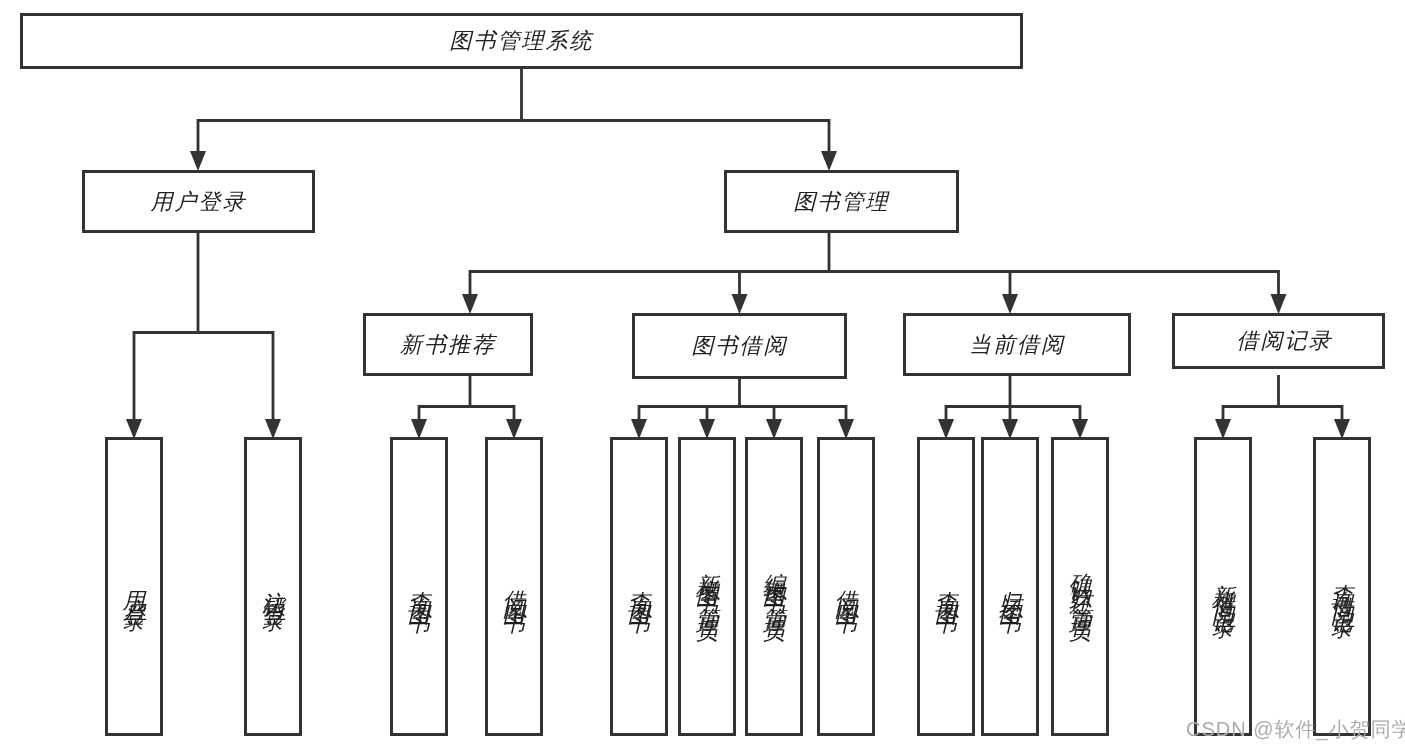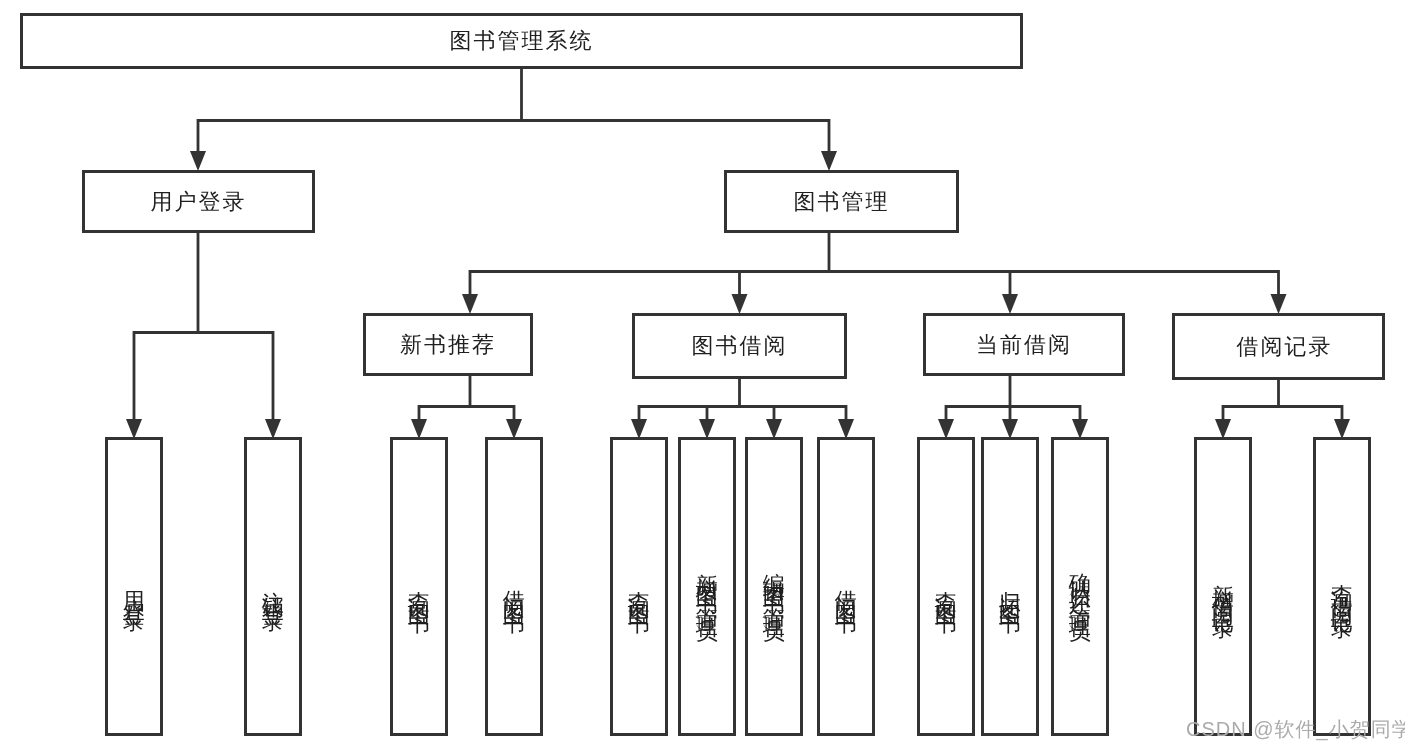--- a/index.html
+++ b/index.html
@@ -4,21 +4,21 @@
 <style>
   html,body{margin:0;padding:0;background:#fff;}
   #canvas{
     position:relative;width:1405px;height:747px;background:#ffffff;overflow:hidden;
     font-family:"Liberation Sans", sans-serif;color:#1f1f1f;
   }
   .connectors{position:absolute;left:0;top:0;z-index:1;}
   .box{
     position:absolute;background:#ffffff;border:3px solid #333333;box-sizing:border-box;
     display:flex;align-items:center;justify-content:center;
-    font-size:22px;letter-spacing:2px;color:#1f1f1f;z-index:2;
+    font-size:22px;letter-spacing:2px;color:#1f1f1f;z-index:2;font-style:italic;
   }
   .leaf{letter-spacing:0;}
   .leaf span{
     writing-mode:vertical-rl;text-orientation:mixed;
     letter-spacing:7px;font-size:22px;line-height:1.25;
   }
   #watermark{
     position:absolute;left:1186px;top:716px;z-index:5;
     font-size:20px;color:#ababab;letter-spacing:1px;white-space:nowrap;
   }
@@ -64,22 +64,22 @@
     </g>
   </svg>
 
   <div class="box" style="left:20px;top:13px;width:1003px;height:56px;">图书管理系统</div>
 
   <div class="box" style="left:82px;top:170px;width:233px;height:63px;">用户登录</div>
   <div class="box" style="left:712px;top:170px;width:235px;height:63px;margin-left:12px;">图书管理</div>
 
   <div class="box" style="left:363px;top:313px;width:170px;height:63px;">新书推荐</div>
   <div class="box" style="left:632px;top:313px;width:215px;height:66px;">图书借阅</div>
-  <div class="box" style="left:903px;top:313px;width:202px;height:63px;margin-left:20px;">当前借阅</div>
-  <div class="box" style="left:1172px;top:313px;width:213px;height:67px;padding-left:12px;">借阅记录</div>
+  <div class="box" style="left:903px;top:313px;width:228px;height:63px;">当前借阅</div>
+  <div class="box" style="left:1172px;top:313px;width:213px;height:56px;padding-left:12px;">借阅记录</div>
 
   <div class="box leaf" style="left:105px;top:437px;width:58px;height:299px;">
     <span>用户登录</span>
   </div>
   <div class="box leaf" style="left:244px;top:437px;width:58px;height:299px;">
     <span>注销登录</span>
   </div>
 
   <div class="box leaf" style="left:390px;top:437px;width:58px;height:299px;">
     <span>查询图书</span>

